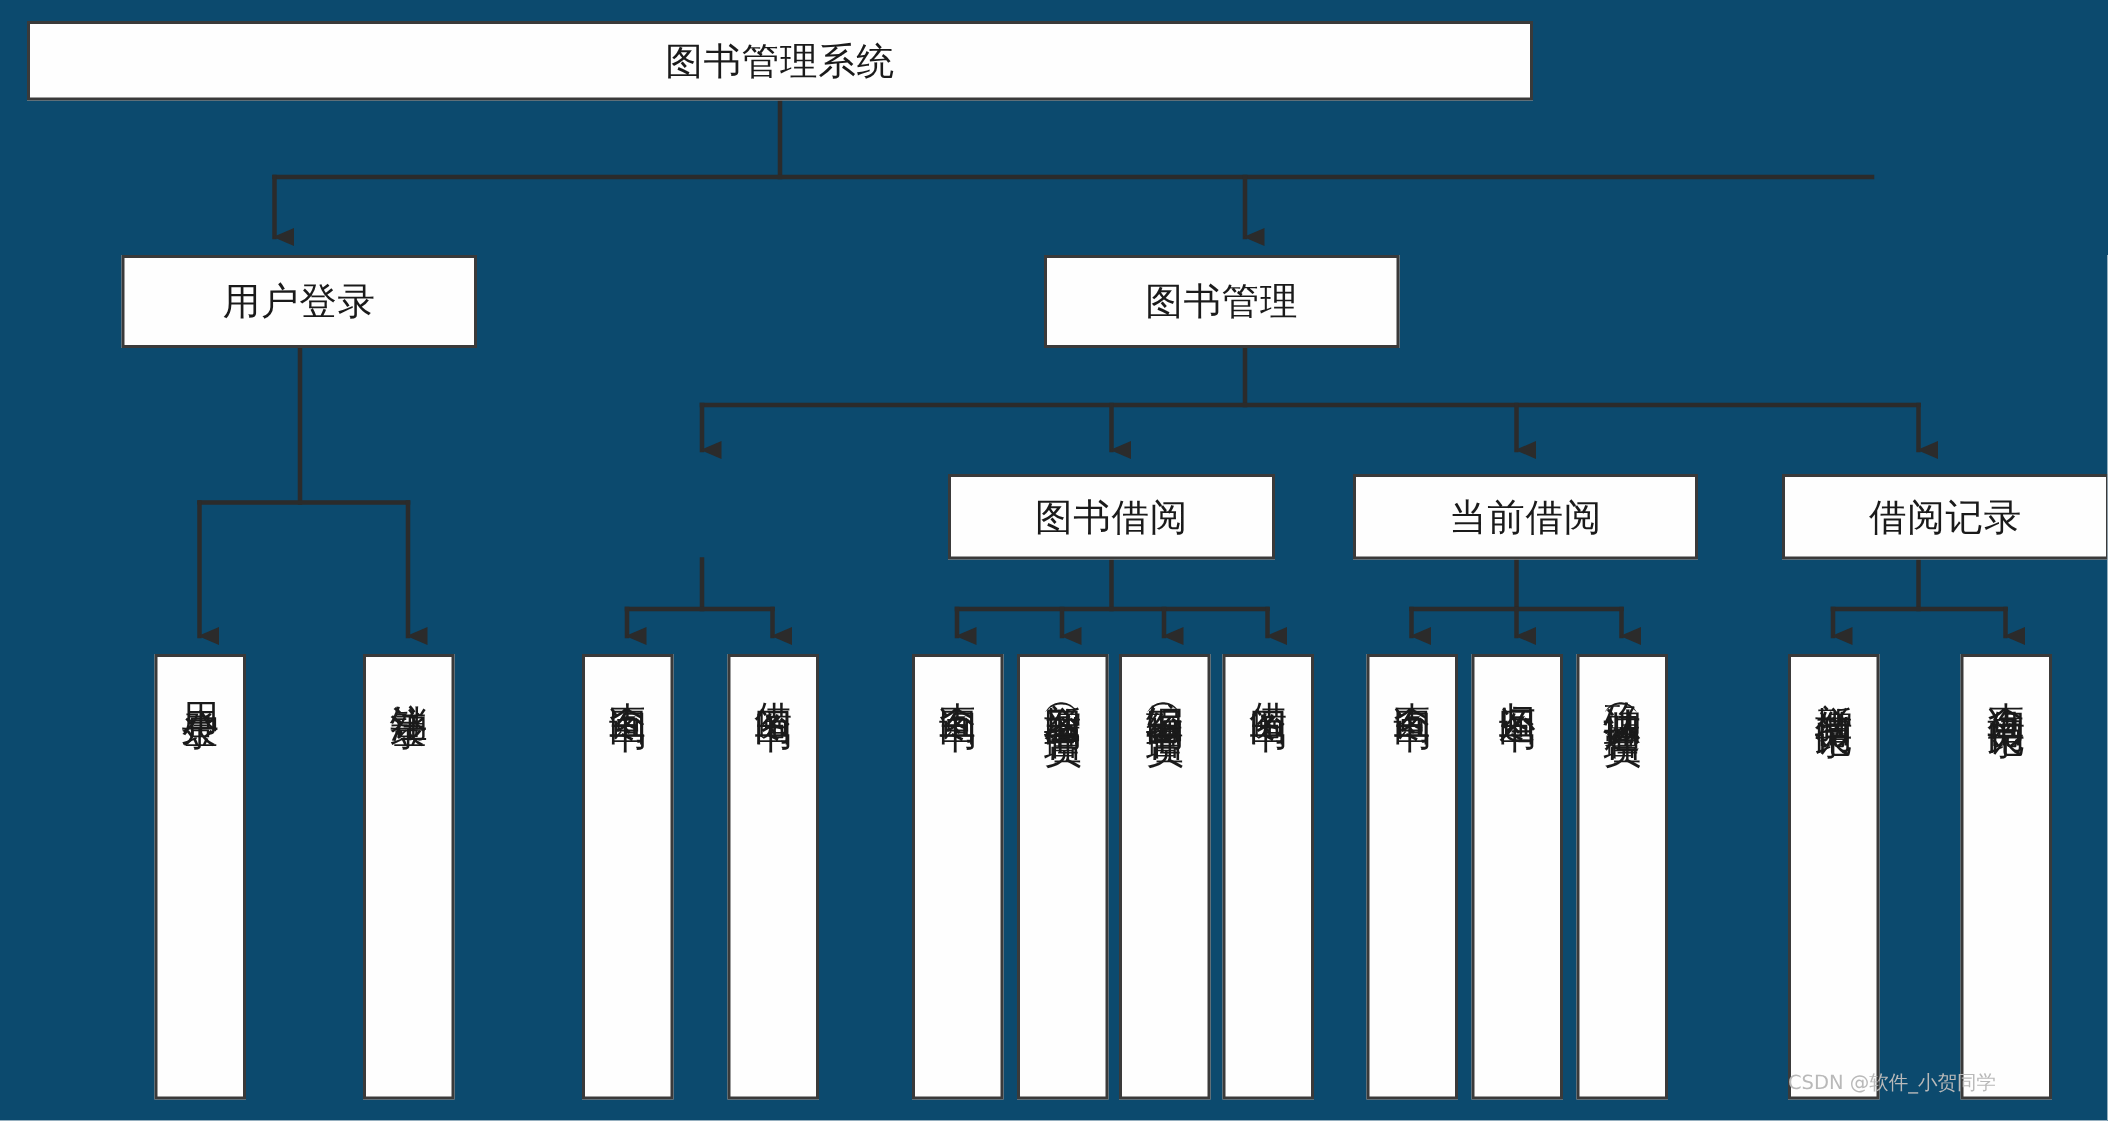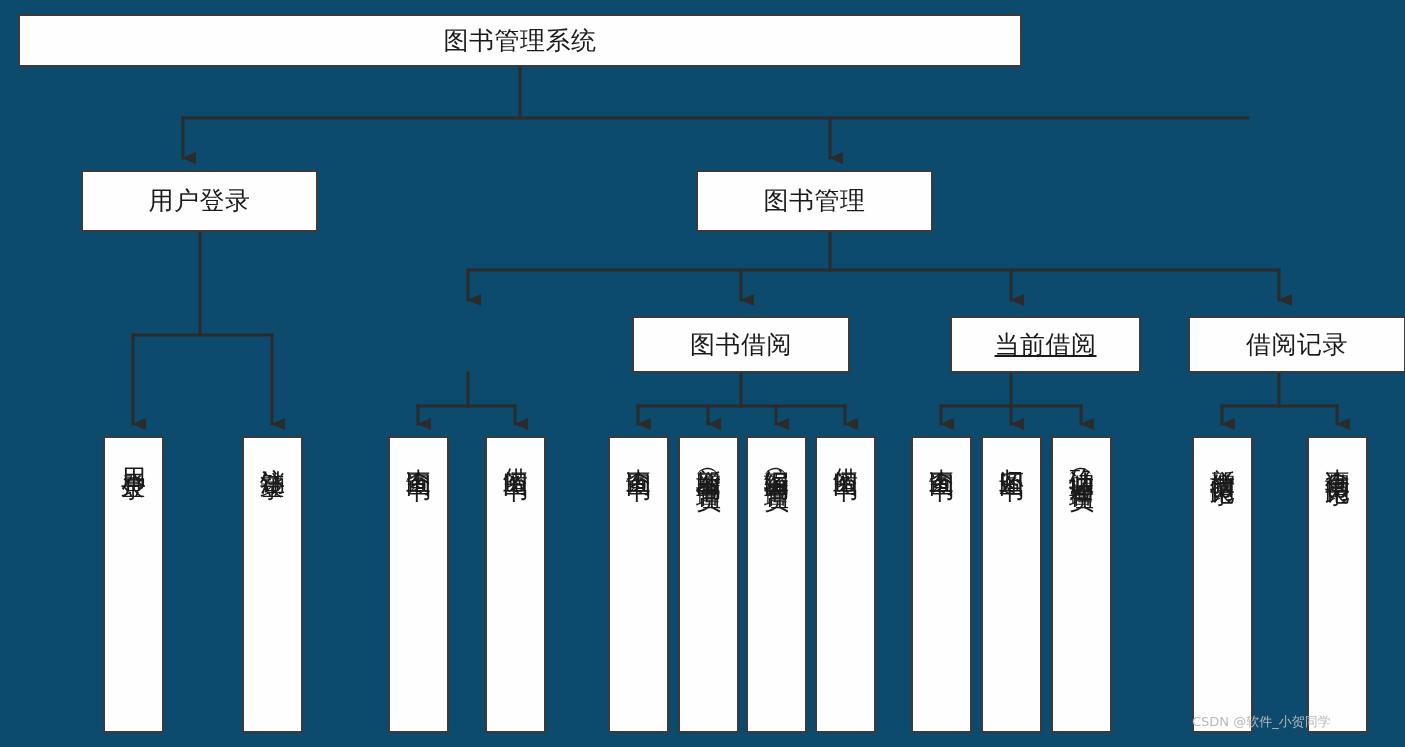--- a/index.html
+++ b/index.html
@@ -138,21 +138,21 @@
 
   <div class="node horiz" style="left:680px; top:170px; width:237px; height:62px;margin-left:16px;">
     <span class="label">图书管理</span>
   </div>
 
 
   <div class="node horiz" style="left:632px; top:316px; width:218px; height:57px;align-items:center;">
     <span class="label">图书借阅</span>
   </div>
 
-  <div class="node horiz" style="left:950px; top:316px; width:191px; height:57px;text-decoration:underline;">
+  <div class="node horiz" style="left:902px; top:316px; width:230px; height:57px;">
     <span class="label">当前借阅</span>
   </div>
 
   <div class="node horiz" style="left:1188px; top:316px; width:218px; height:57px;">
     <span class="label">借阅记录</span>
   </div>
 
   <div class="node vert" style="left:103px; top:436px; width:61px; height:297px;">
     <span class="label">用户登录</span>
   </div>

